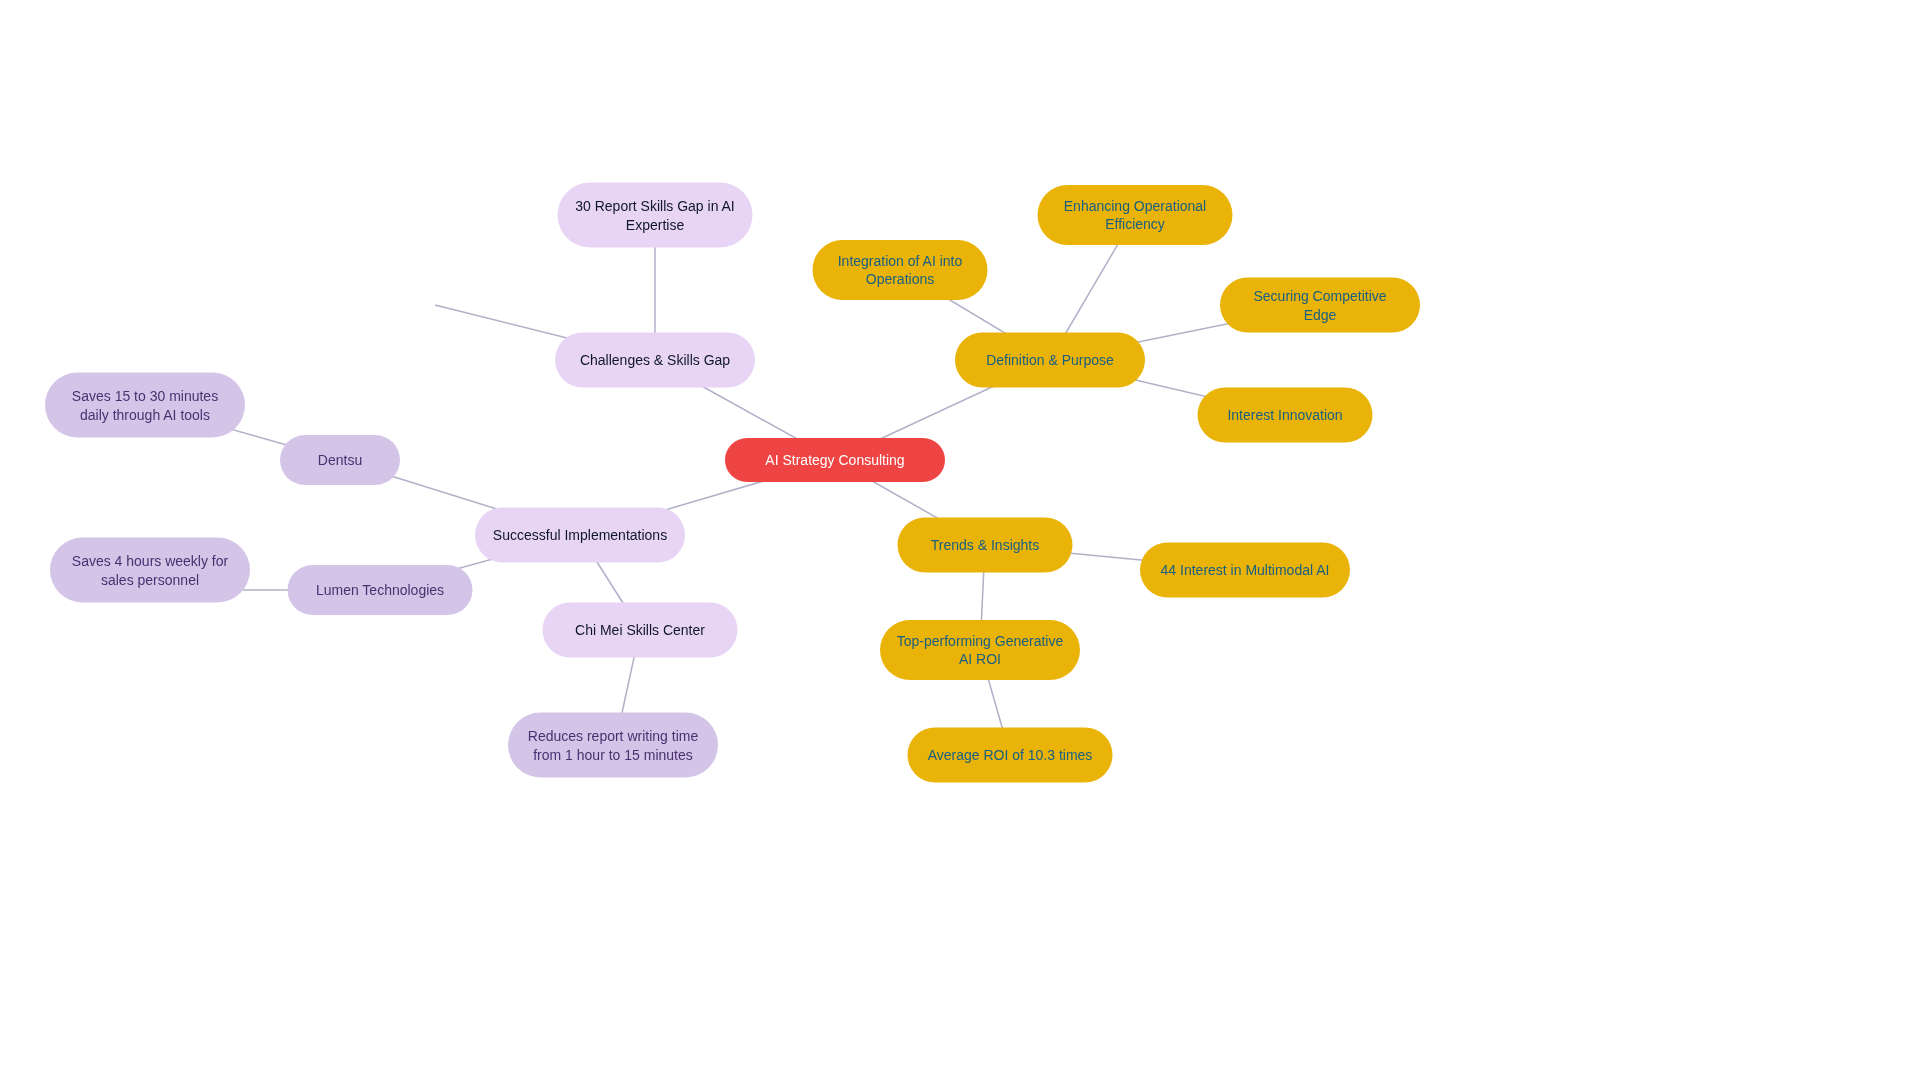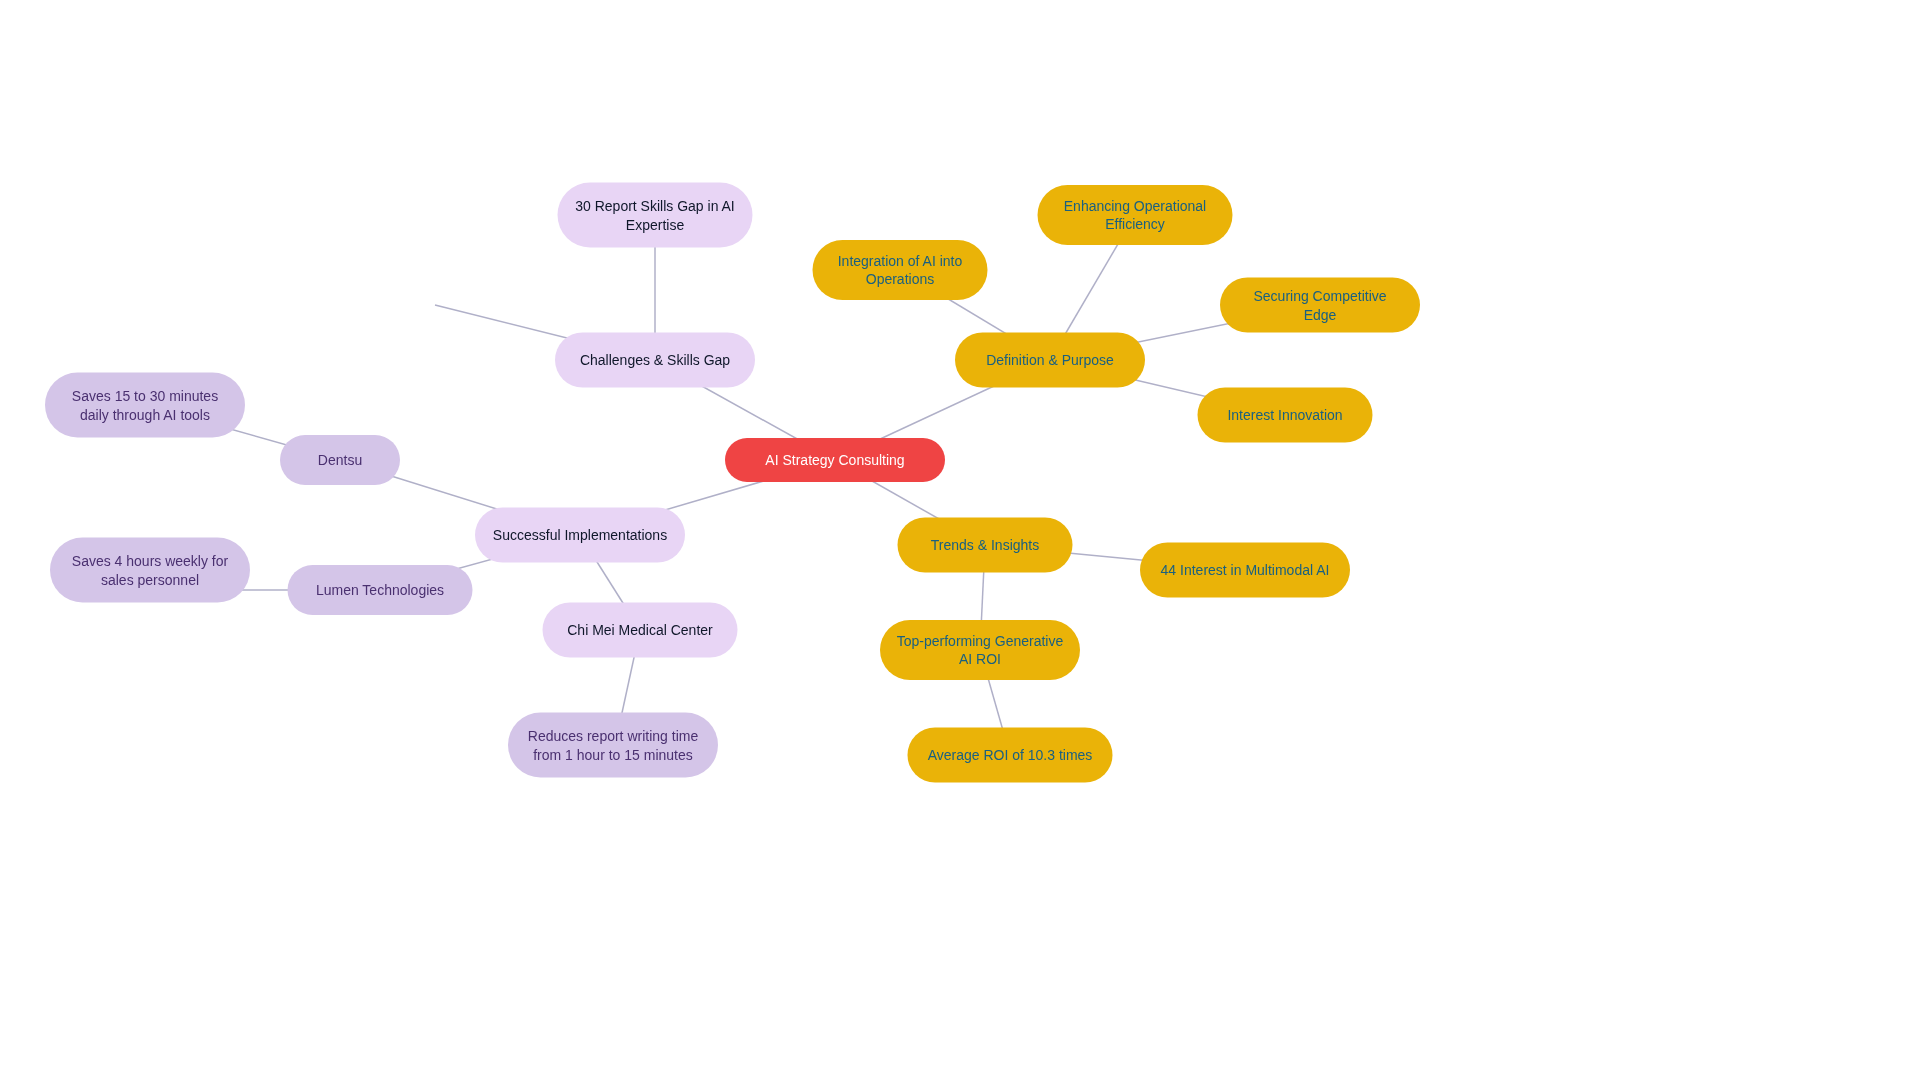--- a/index.html
+++ b/index.html
@@ -110,21 +110,21 @@
     <div class="node node-lavender" style="left: 145px; top: 405px; width: 200px; min-height: 65px;">
       <span class="node-label">Saves 15 to 30 minutes daily through AI tools</span>
     </div>
     <div class="node node-lavender" style="left: 380px; top: 590px; width: 185px; min-height: 50px;">
       <span class="node-label">Lumen Technologies</span>
     </div>
     <div class="node node-lavender" style="left: 150px; top: 570px; width: 200px; min-height: 65px;">
       <span class="node-label">Saves 4 hours weekly for sales personnel</span>
     </div>
     <div class="node node-purple" style="left: 640px; top: 630px; width: 195px; min-height: 55px;">
-      <span class="node-label">Chi Mei Medical Center</span>
+      <span class="node-label">Chi Mei Skills Center</span>
     </div>
     <div class="node node-lavender" style="left: 613px; top: 745px; width: 210px; min-height: 65px;">
       <span class="node-label">Reduces report writing time from 1 hour to 15 minutes</span>
     </div>
     <div class="node node-blue" style="left: 1050px; top: 360px; width: 190px; min-height: 55px;">
       <span class="node-label">Definition &amp; Purpose</span>
     </div>
     <div class="node node-blue" style="left: 900px; top: 270px; width: 175px; min-height: 60px;">
       <span class="node-label">Integration of AI into Operations</span>
     </div>

